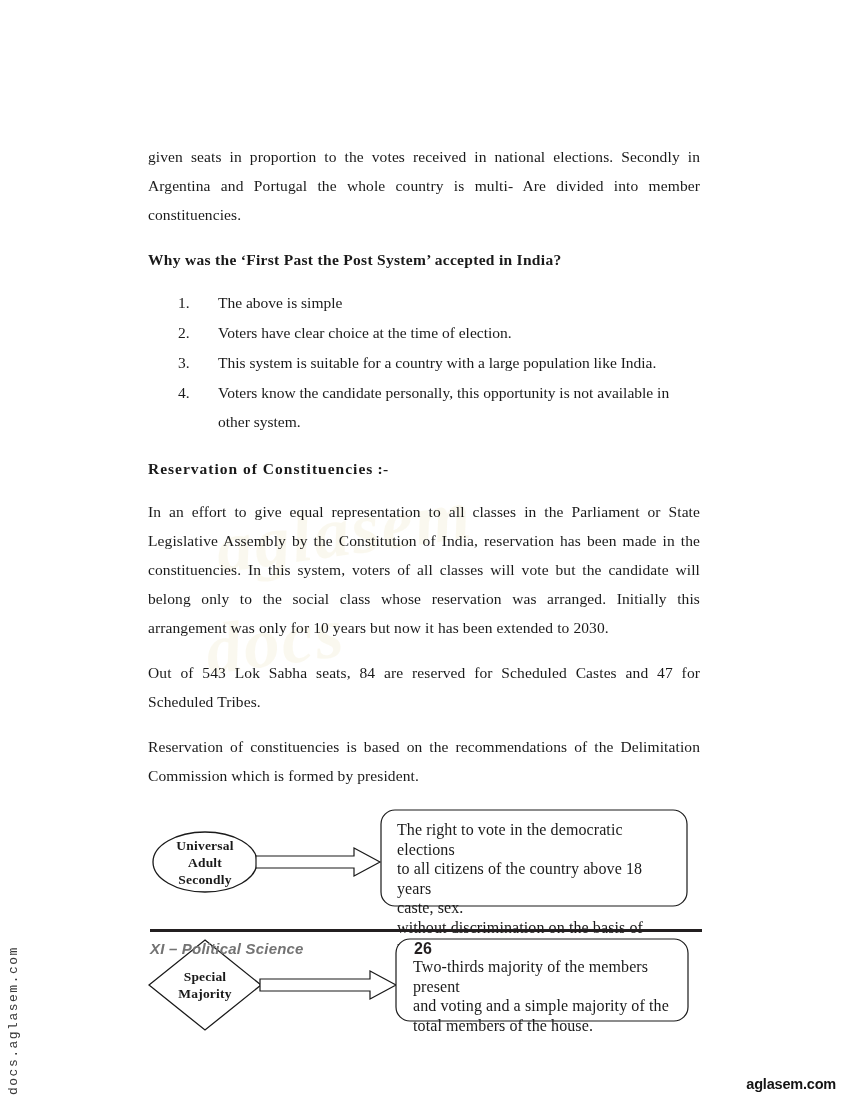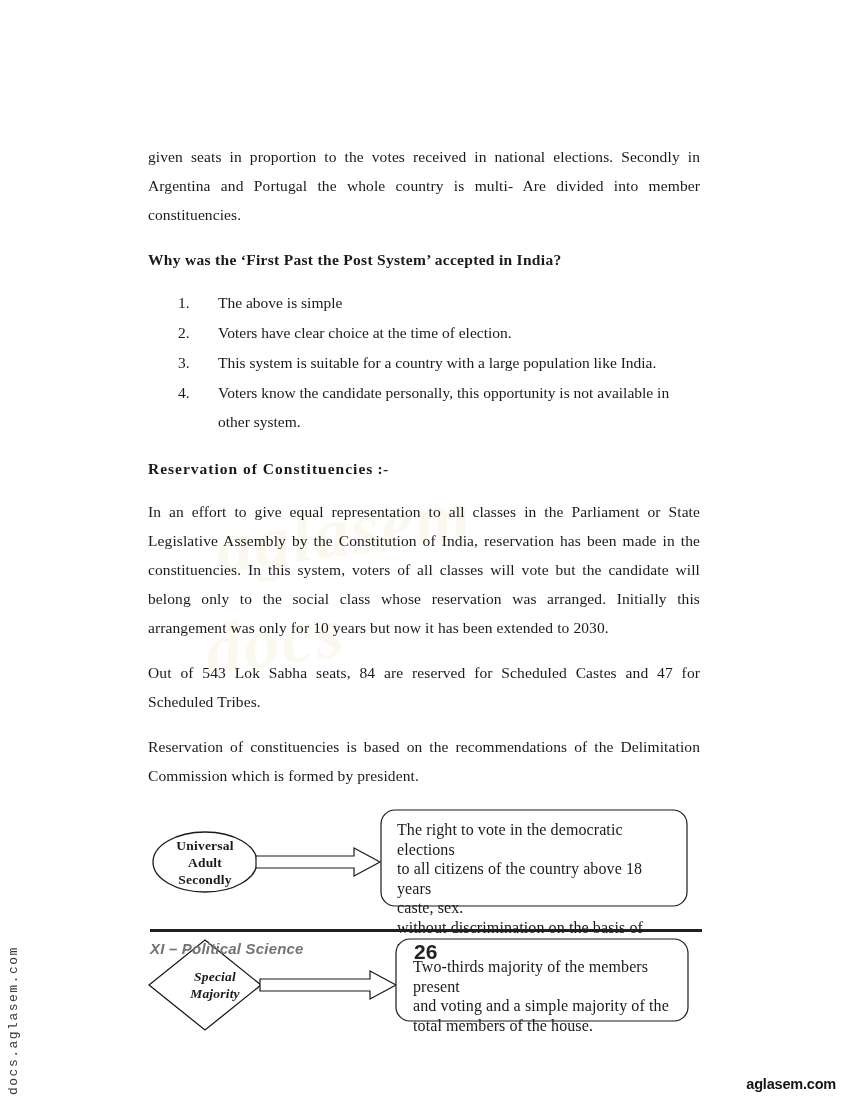--- a/index.html
+++ b/index.html
@@ -144,21 +144,21 @@
     font-size: 15px;
     font-style: italic;
     font-weight: bold;
     color: #737373;
     letter-spacing: 0.2px;
   }
   .footer .pageno {
     position: absolute;
     left: 264px;
     top: 2px;
-    font-size: 21px;
+    font-size: 16px;
     font-weight: bold;
     color: #231f20;
   }
 
   .side-watermark {
     position: absolute;
     left: 6px;
     top: 930px;
     width: 28px;
     height: 165px;
@@ -262,21 +262,21 @@
     <div class="diagram" style="margin-top:21px;">
       <svg width="552" height="100" viewBox="0 0 552 100" xmlns="http://www.w3.org/2000/svg">
 
         <polygon points="57,5 113,50 57,95 1,50" fill="#ffffff" stroke="#1a1a1a" stroke-width="1.3" stroke-linejoin="miter"></polygon>
 
         <path d="M 112 44 L 222 44 L 222 36 L 248 50 L 222 64 L 222 56 L 112 56 Z" fill="#ffffff" stroke="#1a1a1a" stroke-width="1.2" stroke-linejoin="miter"></path>
 
         <rect x="248" y="4" width="292" height="82" rx="14" ry="14" fill="#ffffff" stroke="#1a1a1a" stroke-width="1.2"></rect>
       </svg>
 
-      <div class="dtext shape-label" style="position:absolute; left:15px; top:33px; width:104px; text-align:center; line-height:17px;font-style:italic;">
+      <div class="dtext shape-label" style="position:absolute; left:5px; top:33px; width:104px; text-align:center; line-height:17px;">
         <div>Special</div>
         <div>Majority</div>
       </div>
 
       <div class="dtext box-text" style="position:absolute; left:265px; top:22px; width:264px;">
         <div>Two-thirds majority of the members present</div>
         <div>and voting and a simple majority of the</div>
         <div>total members of the house.</div>
       </div>
     </div>

